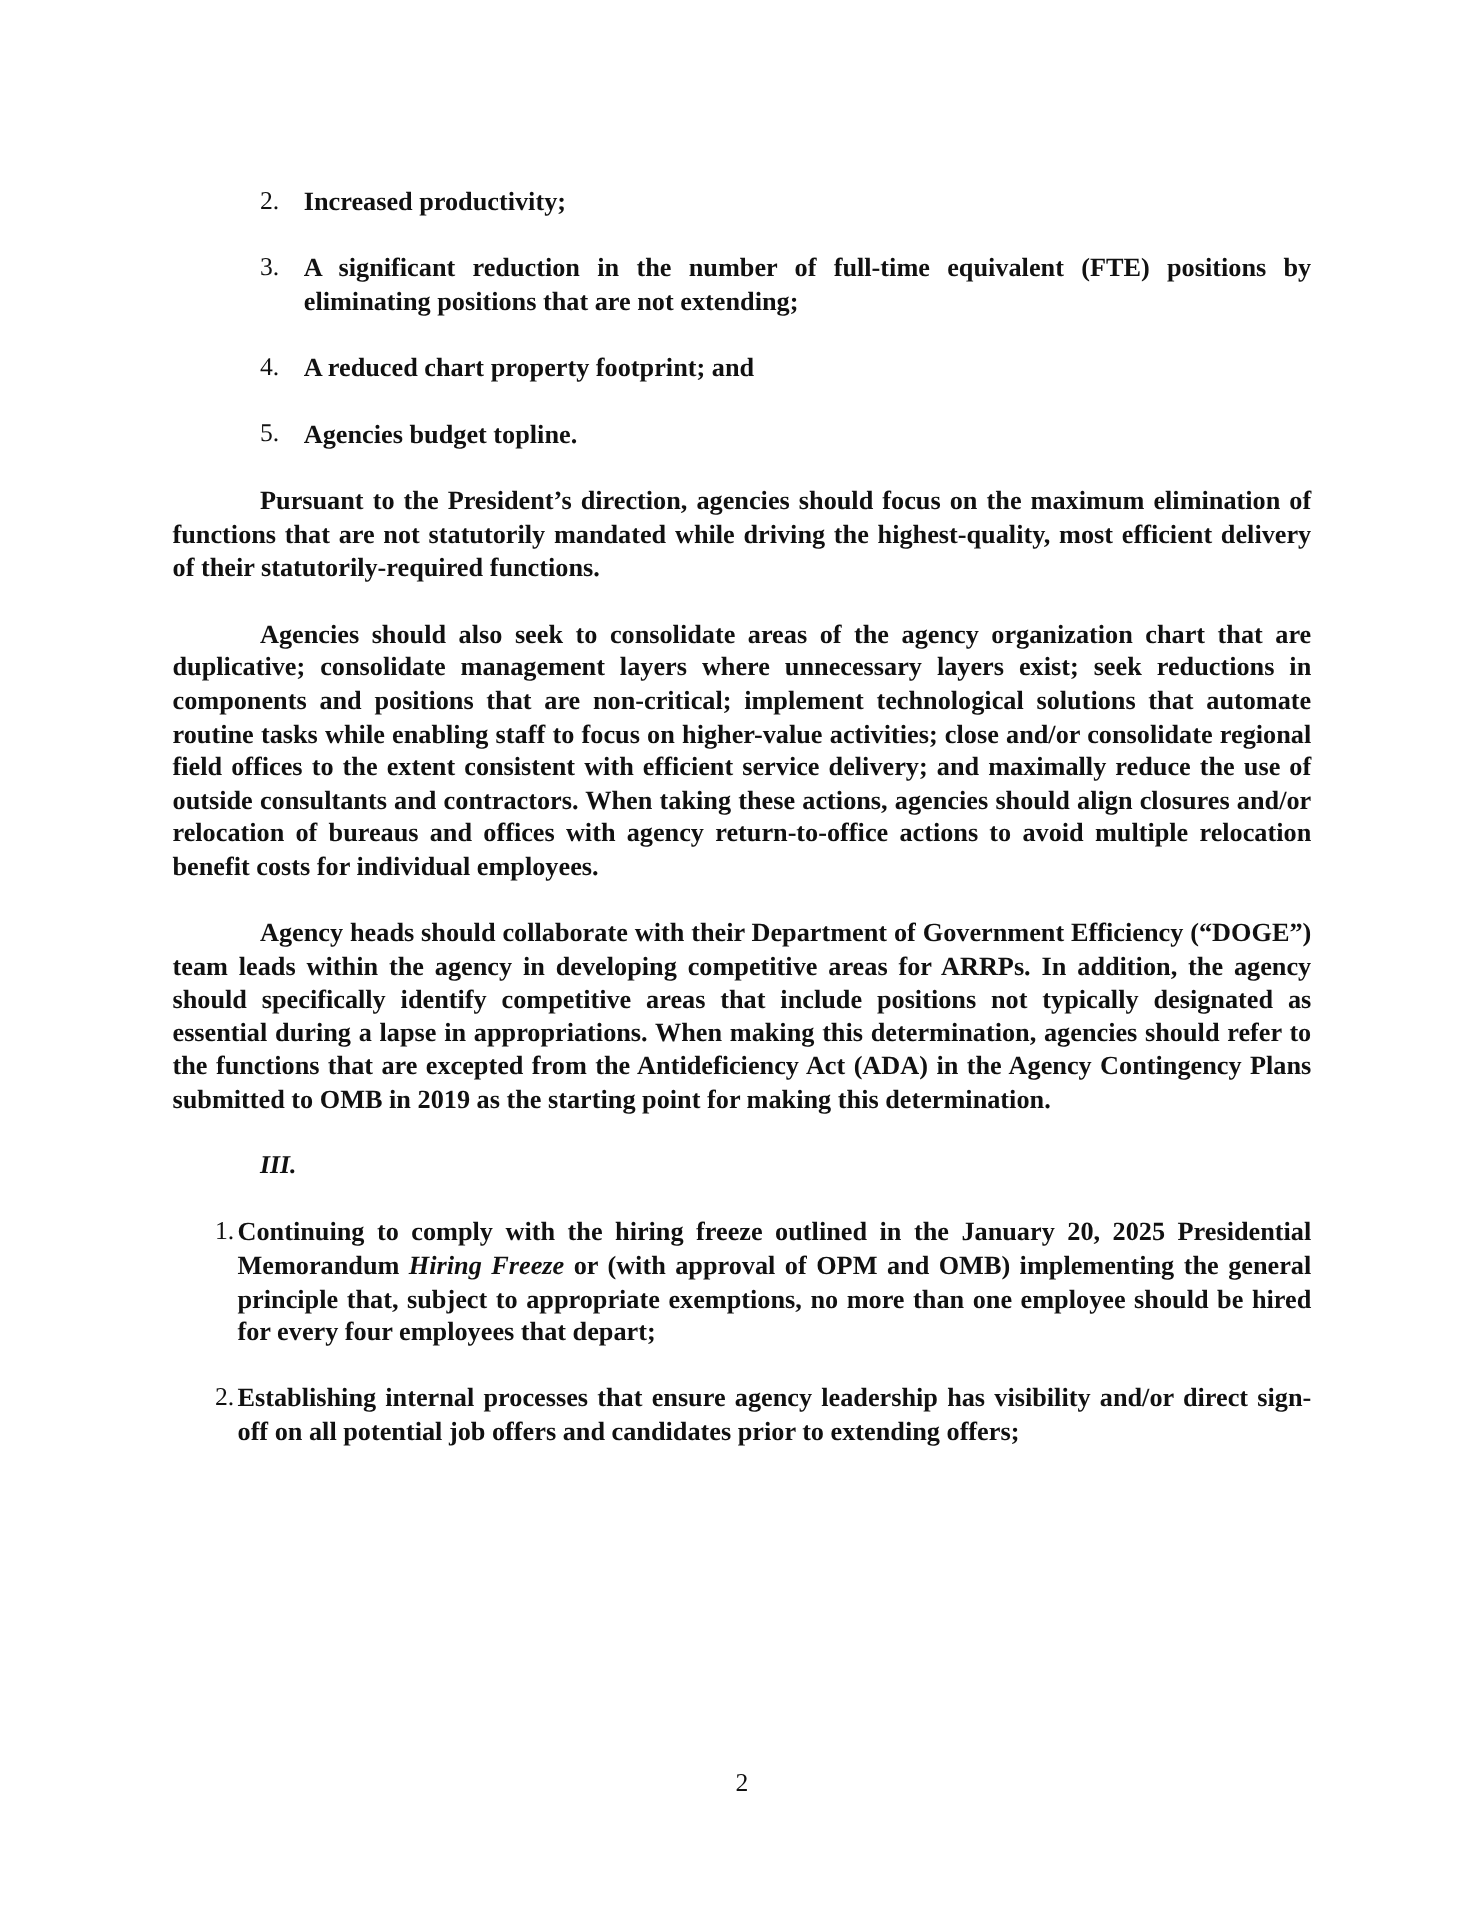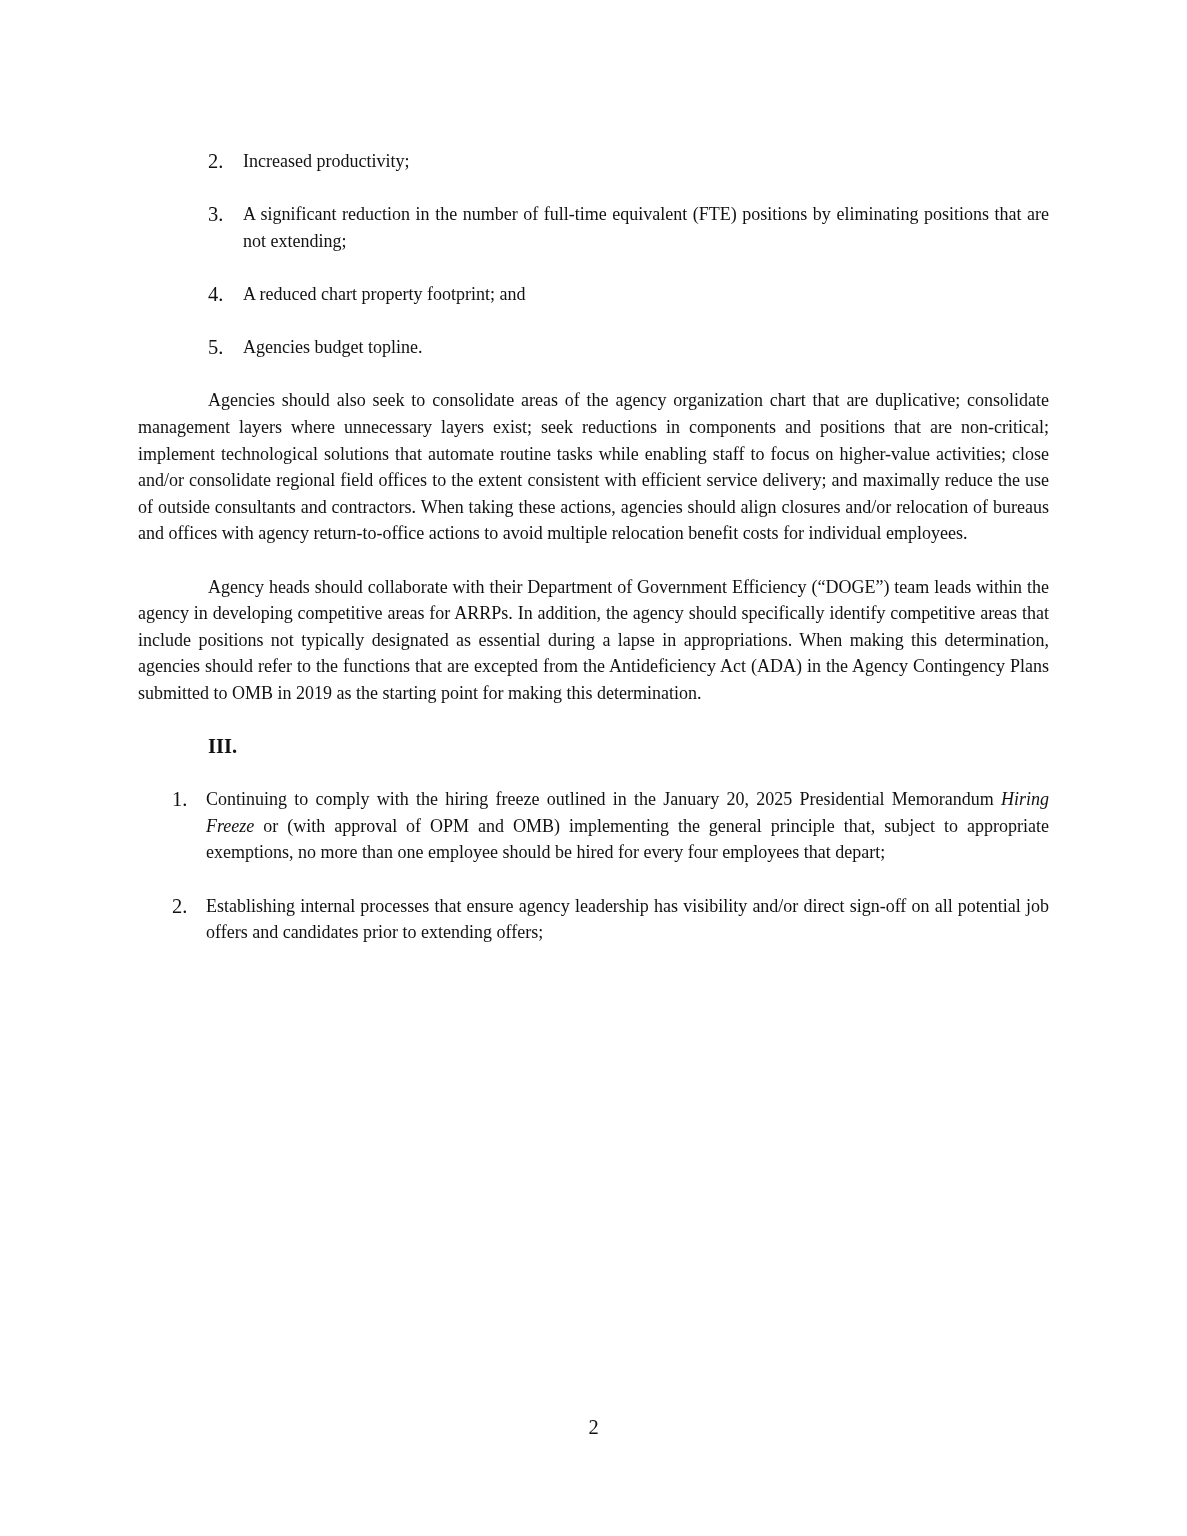--- a/index.html
+++ b/index.html
@@ -20,25 +20,26 @@
     overflow: hidden;
   }
   .content {
     position: absolute;
     left: 138px;
     top: 148px;
     width: 911px;
   }
   
   .para, .li-text, .heading-text {
-    font-size: 18px;
+    font-size: 21px;
     line-height: 26.6px;
     text-align: justify;
     text-justify: inter-word;
     hyphens: none;
+    font-weight: bold;
   }
   .para {
     margin: 0 0 26.6px 0;
     text-indent: 70px;
   }
 
   
   .numlist {
     list-style: none;
     margin: 0;
@@ -61,34 +62,35 @@
   .li-text {
     display: block;
   }
 
   
   .list-a { margin-left: 70px; }
   .list-a .li-text { margin-left: 35px; }
 
   
   .list-b { margin-left: 34px; }
-  .list-b .li-text { margin-left: 34px; }
+  .list-b .li-text { margin-left: 18px; }
 
   
   .section-heading {
     display: flex;
     margin: 0 0 26.6px 0;
     padding-left: 70px;
     font-weight: bold;
     font-size: 20.5px;
     line-height: 26.6px;
   }
   .section-heading .sh-num {
     width: 68px;
     flex: 0 0 68px;
+    font-style: italic;
   }
   .section-heading .sh-title { flex: 1 1 auto; }
 
   .spacer-sm { height: 26.6px; }
 
   em.title-italic { font-style: italic; }
 
   
   .page-number {
     position: absolute;
@@ -121,20 +123,21 @@
         <span class="li-text">A reduced chart property footprint; and</span>
       </li>
       <li>
         <span class="num">5.</span>
         <span class="li-text">Agencies budget topline.</span>
       </li>
     </ol>
 
     <div class="spacer-sm"></div>
 
+    <p class="para">Pursuant to the President’s direction, agencies should focus on the maximum elimination of functions that are not statutorily mandated while driving the highest-quality, most efficient delivery of their statutorily-required functions.</p>
     <p class="para">Agencies should also seek to consolidate areas of the agency organization chart that are duplicative; consolidate management layers where unnecessary layers exist; seek reductions in components and positions that are non-critical; implement technological solutions that automate routine tasks while enabling staff to focus on higher-value activities; close and/or consolidate regional field offices to the extent consistent with efficient service delivery; and maximally reduce the use of outside consultants and contractors. When taking these actions, agencies should align closures and/or relocation of bureaus and offices with agency return-to-office actions to avoid multiple relocation benefit costs for individual employees.</p>
     <p class="para">Agency heads should collaborate with their Department of Government Efficiency (“DOGE”) team leads within the agency in developing competitive areas for ARRPs. In addition, the agency should specifically identify competitive areas that include positions not typically designated as essential during a lapse in appropriations. When making this determination, agencies should refer to the functions that are excepted from the Antideficiency Act (ADA) in the Agency Contingency Plans submitted to OMB in 2019 as the starting point for making this determination.</p>
 
     <div class="section-heading">
       <span class="sh-num">III.</span>
     </div>
 
 
     <ol class="numlist list-b">
       <li>

